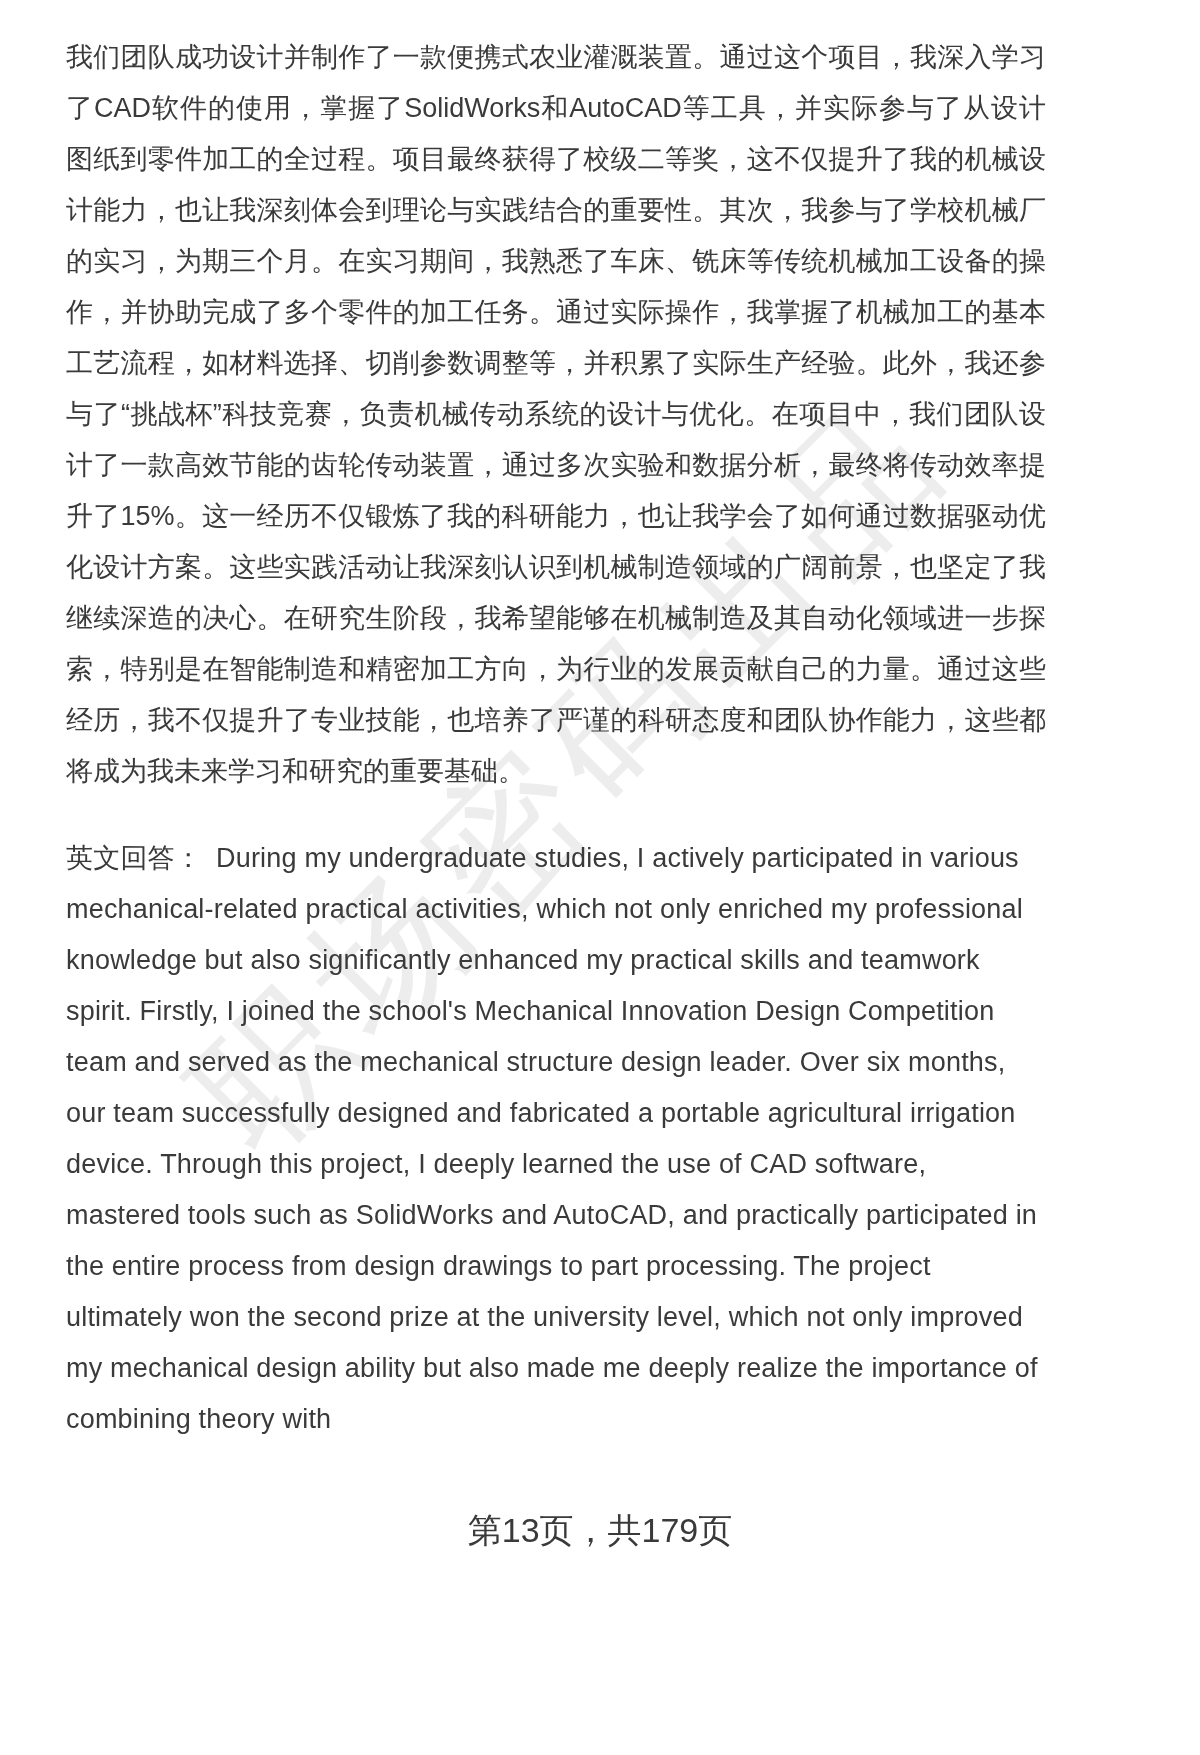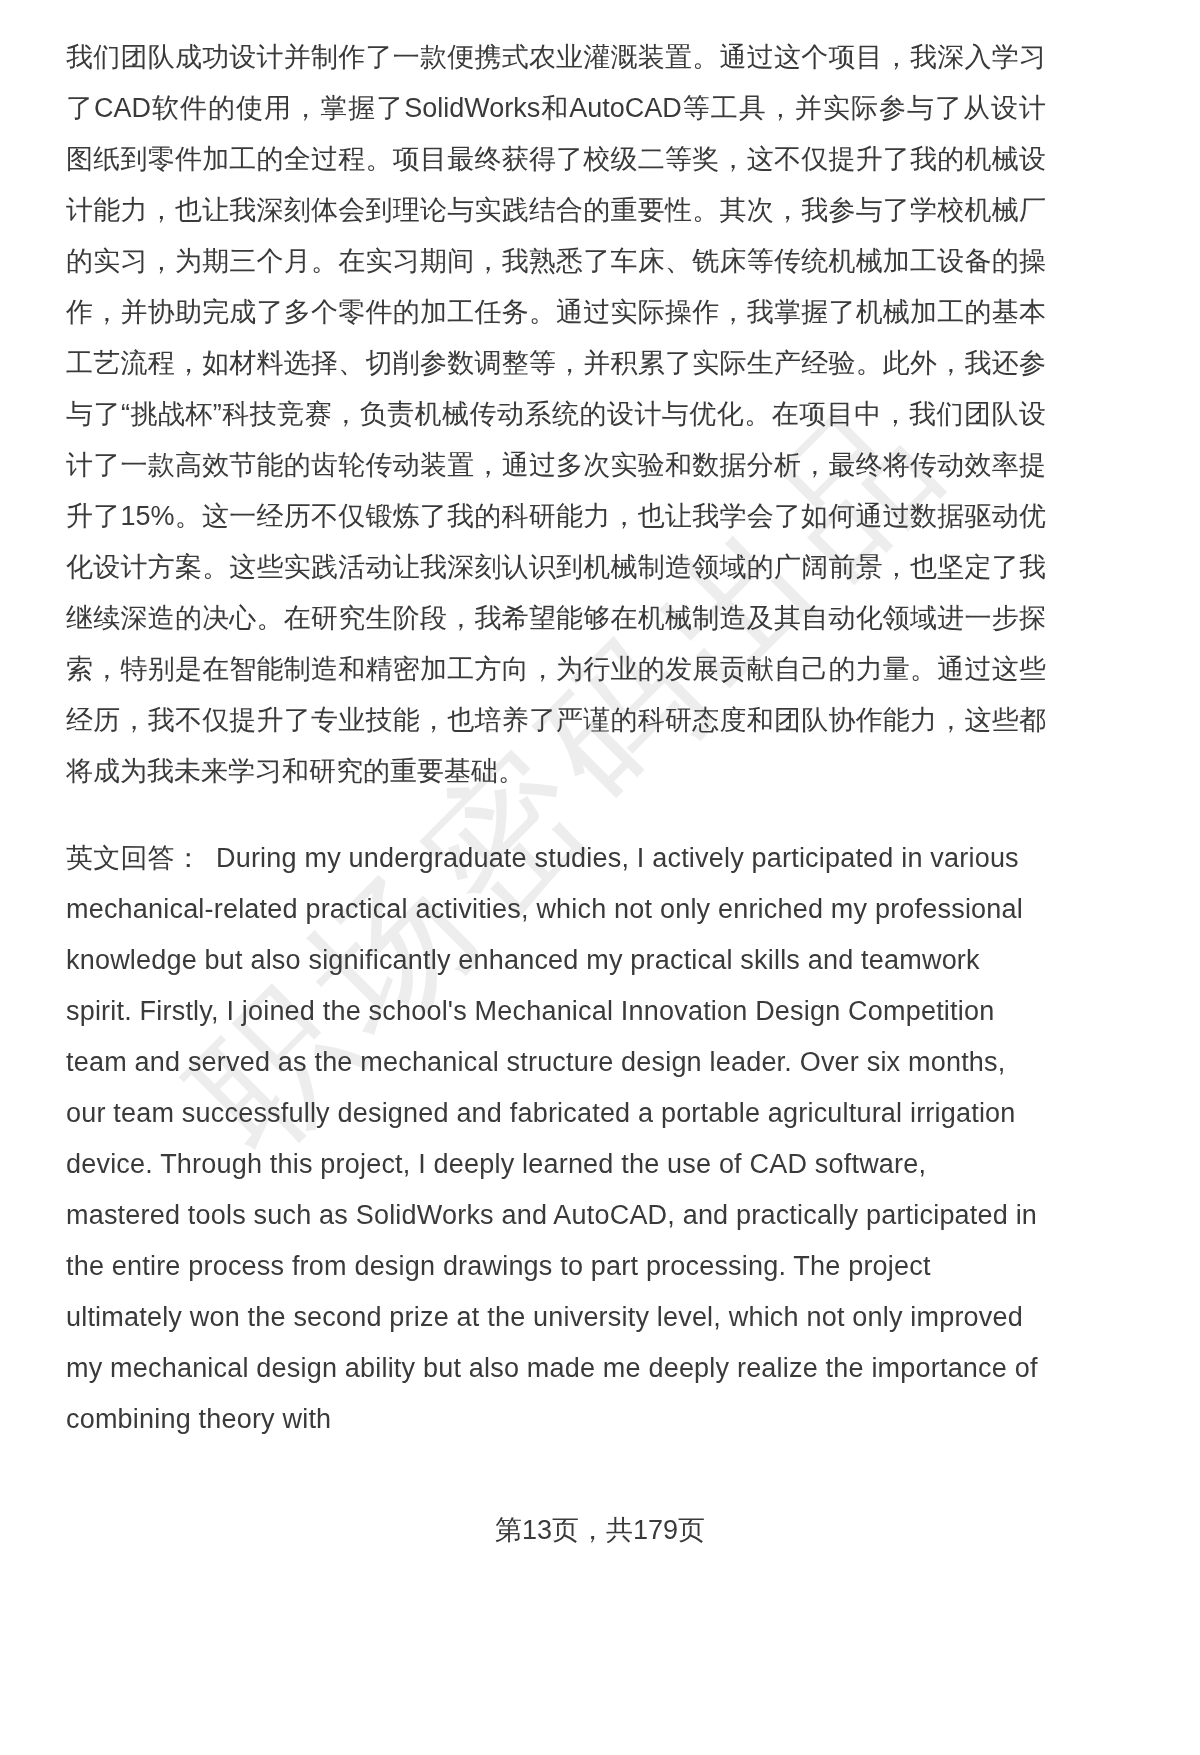--- a/index.html
+++ b/index.html
@@ -53,21 +53,21 @@
   }
   .en-label {
     margin-right: 14px;
   }
   .footer {
     position: absolute;
     left: 0;
     right: 0;
     top: 1512px;
     text-align: center;
-    font-size: 27px;
+    font-size: 34px;
     line-height: 36px;
     color: #3a3a3a;
     z-index: 1;
   }
 </style>
 </head>
 <body>
 
 <div class="page">
 

